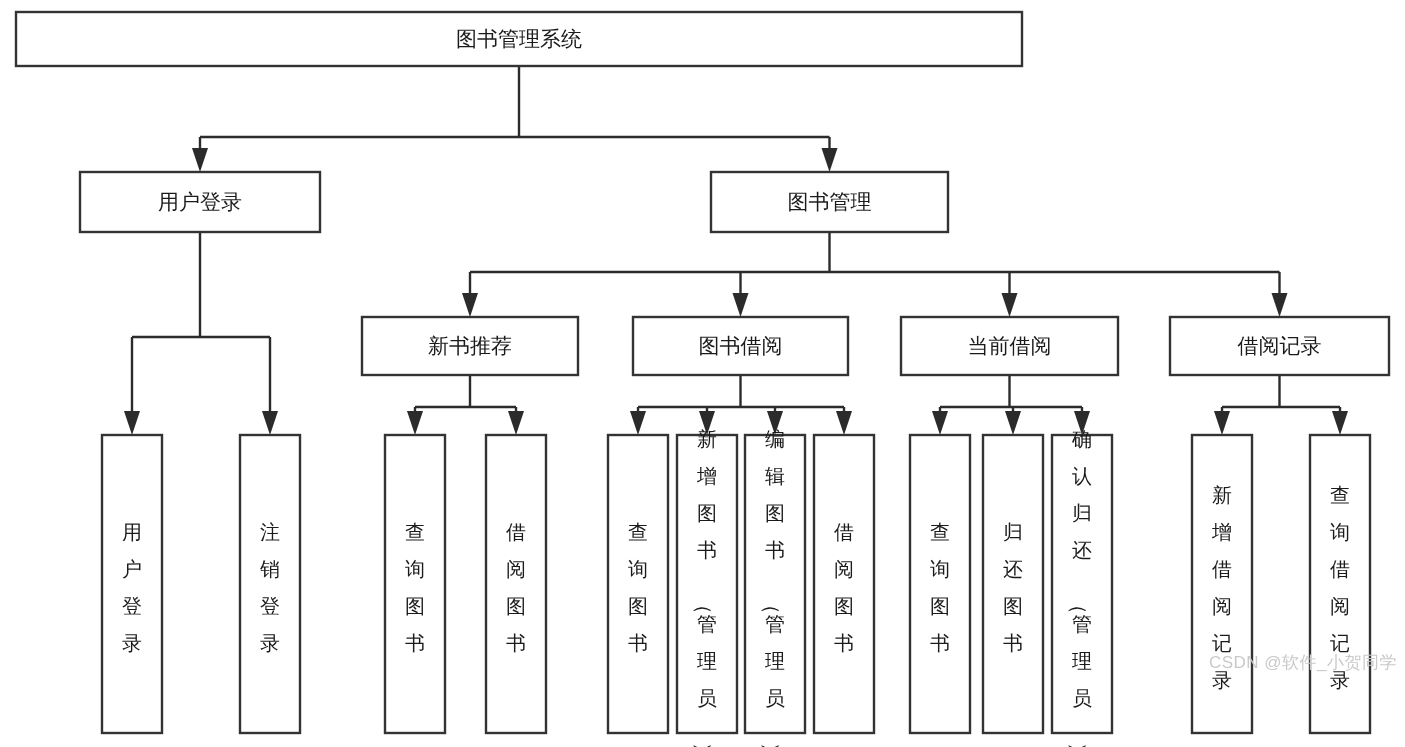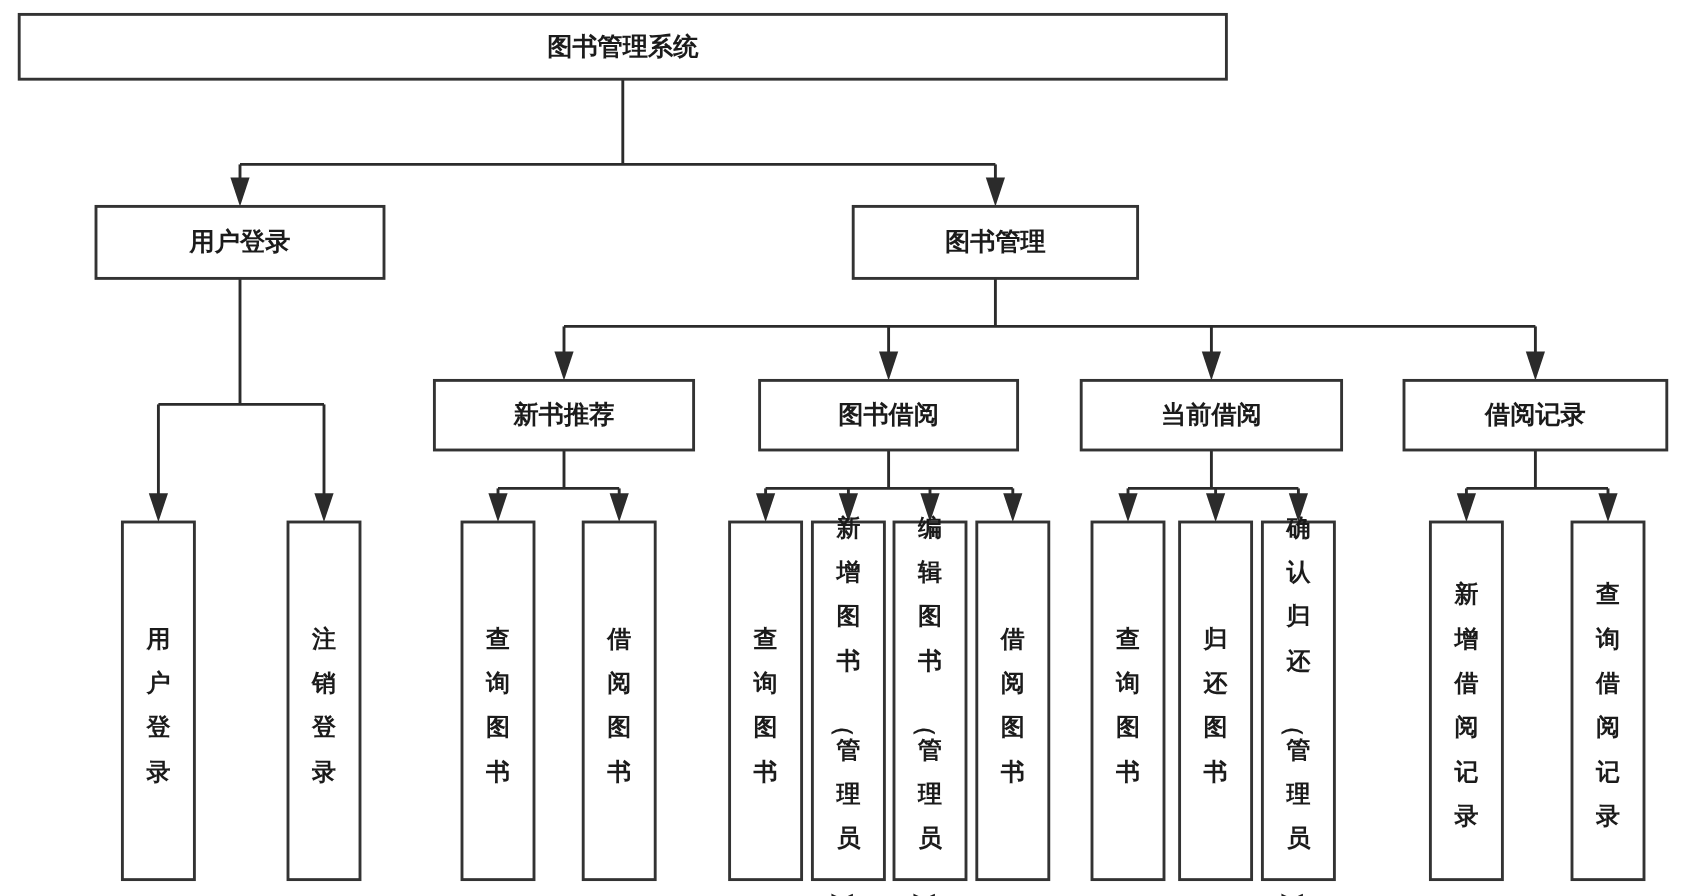--- a/index.html
+++ b/index.html
@@ -13,21 +13,20 @@
     height: 747px;
     font-family: "Liberation Sans", "DejaVu Sans", sans-serif;
     overflow: hidden;
     position: relative;
   }
   #diagram-root {
     position: relative;
     width: 1405px;
     height: 678px;
     background: #ffffff;
-    font-weight: bold;
   }
   svg.diagram-canvas {
     position: absolute;
     left: 0;
     top: 0;
     width: 1405px;
     height: 747px;
     display: block;
   }
   .node-box {
@@ -222,13 +221,14 @@
         <g>
           <rect class="node-box" x="1192" y="435" width="60" height="298"></rect>
           <text class="node-label-vertical" x="1222" y="501.86"><tspan x="1222" dy="0">新</tspan><tspan x="1222" dy="37">增</tspan><tspan x="1222" dy="37">借</tspan><tspan x="1222" dy="37">阅</tspan><tspan x="1222" dy="37">记</tspan><tspan x="1222" dy="37">录</tspan></text>
         </g>
         <g>
           <rect class="node-box" x="1310" y="435" width="60" height="298"></rect>
           <text class="node-label-vertical" x="1340" y="501.86"><tspan x="1340" dy="0">查</tspan><tspan x="1340" dy="37">询</tspan><tspan x="1340" dy="37">借</tspan><tspan x="1340" dy="37">阅</tspan><tspan x="1340" dy="37">记</tspan><tspan x="1340" dy="37">录</tspan></text>
         </g>
       </g>
   </svg>
+  <div class="watermark-text">CSDN @软件_小贺同学</div>
 </div>
 
 </body></html>

